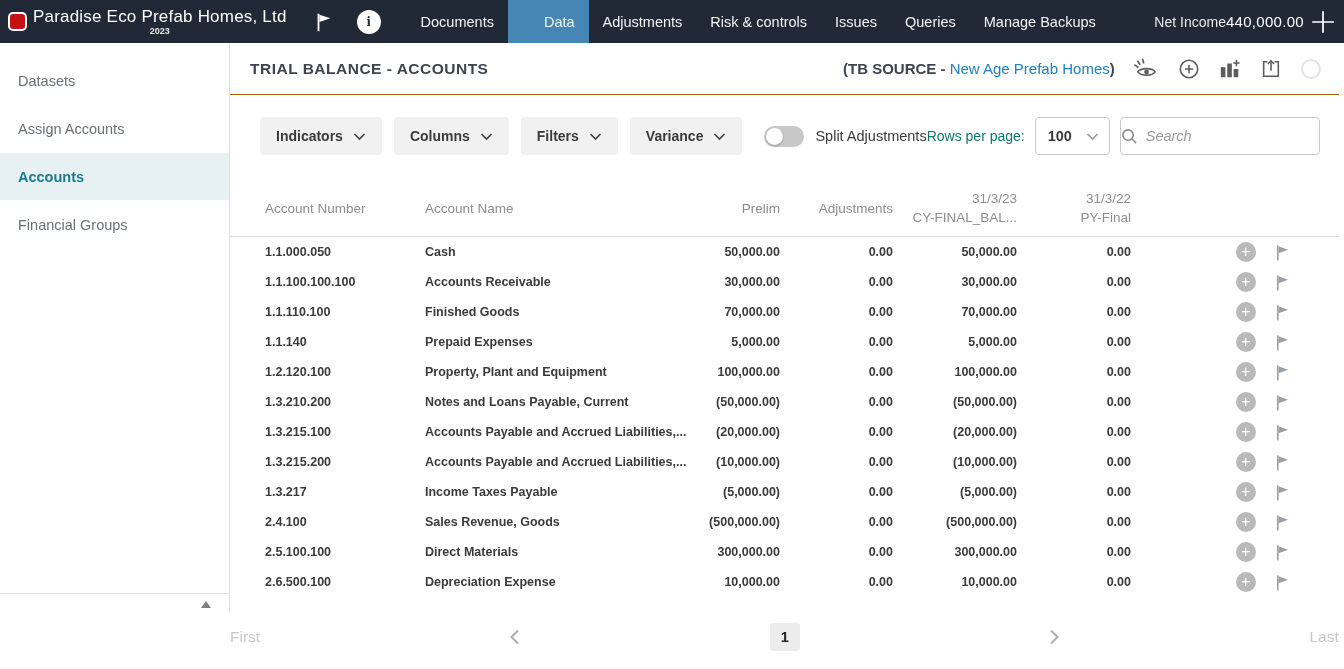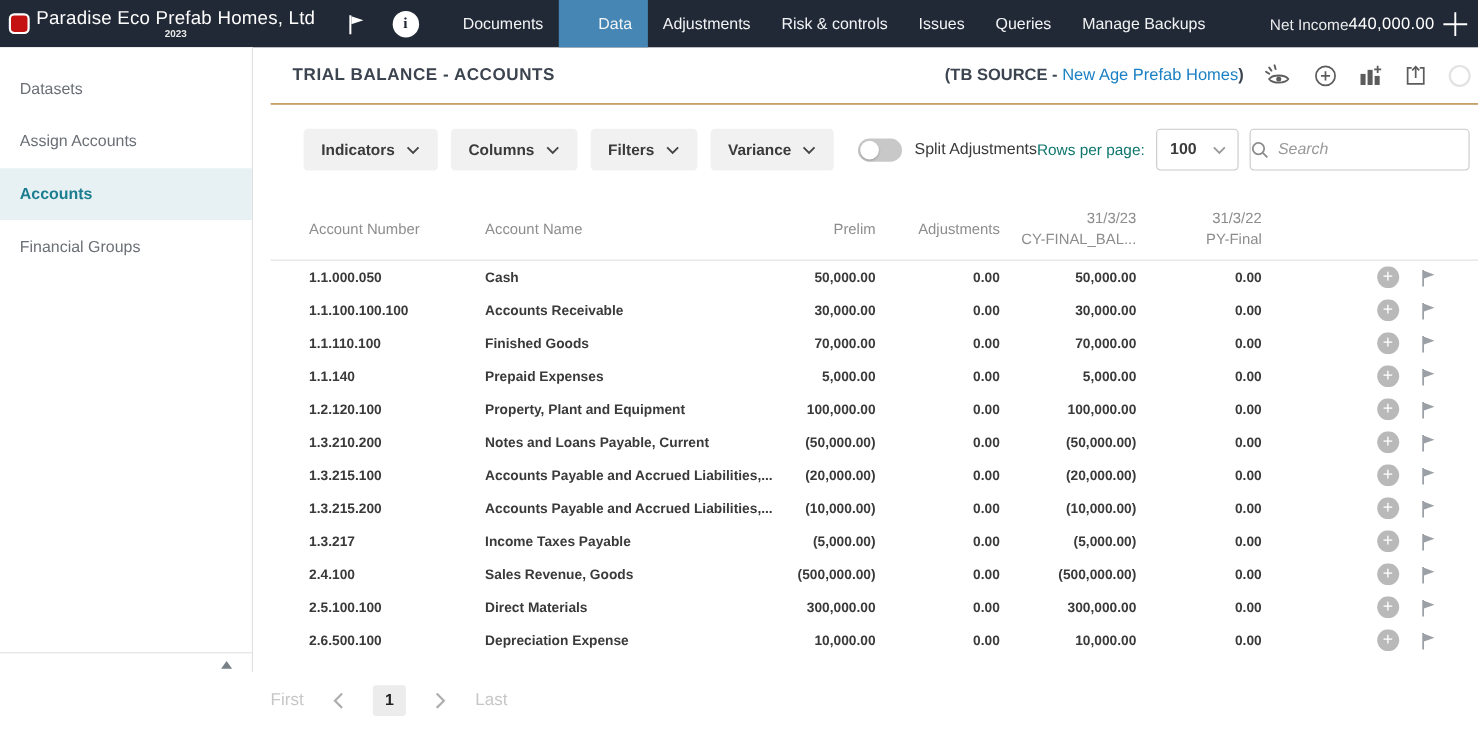--- a/index.html
+++ b/index.html
@@ -18,21 +18,21 @@
               color:#212936; font-weight:bold; font-size:14px; font-family:"Liberation Serif", serif; }
   .nav { display:flex; height:43px; margin-left:26px; }
   .nav-item { display:flex; align-items:center; padding:0 14px; font-size:14.5px; color:#f2f3f5; cursor:pointer; white-space:nowrap; }
   .nav-item.active { background:#4586b4;padding-left:36px; }
   .top-right { margin-left:auto; display:flex; align-items:center; padding-right:8px; }
   .net-label { font-size:14px; color:#e9eaec; }
   .net-value { font-size:15px; color:#fff; letter-spacing:.3px; }
   .big-plus { margin-left:6px; }
 
   
-  .body-wrap { display:flex; height:568px; position:relative;gap:16px; }
+  .body-wrap { display:flex; height:568px; position:relative; }
   .sidebar { width:230px; border-right:1px solid #e0e0e0; background:#fff; position:relative; flex:0 0 auto; }
   .side-item { height:47px; display:flex; align-items:center; padding-left:18px; font-size:14.5px; color:#6b6f76; cursor:pointer; margin-top:1px; }
   .side-item:first-child { margin-top:14px; }
   .side-item.active { background:#e7f1f4; color:#1b7d8f; font-weight:bold; }
   .side-bottom { position:absolute; left:0; right:0; bottom:0; height:18px; border-top:1px solid #e2e2e2; }
   .side-scroll-arrow { position:absolute; right:18px; bottom:3px; width:0; height:0;
                        border-left:5px solid transparent; border-right:5px solid transparent; border-bottom:7px solid #7a8088; }
 
   .content { flex:1; position:relative; padding-right:8px; }
 
@@ -67,21 +67,21 @@
   .thead { margin-top:34px; padding:0 0 9px 35px; border-bottom:1px solid #dfdfdf; }
   .hcell { display:flex; flex-direction:column; justify-content:flex-end; font-size:13.5px; color:#8d8d8d; line-height:19px; }
   .hcell.r, .cell.r { text-align:right; align-items:flex-end; }
   .trow { height:30px; padding-left:35px; }
   .cell { font-size:12.5px; font-weight:bold; color:#3a3a3a; white-space:nowrap; overflow:hidden; }
   .cell.actions { display:flex; justify-content:flex-end; align-items:center; gap:17px; padding-right:47px; }
   .row-plus { width:20px; height:20px; background:#b9b9b9; border-radius:50%; color:#fff; display:flex; align-items:center;
               justify-content:center; font-size:16px; font-weight:normal; line-height:1; cursor:pointer; }
 
   
-  .pagination { margin-top:26px; display:flex; align-items:center; justify-content:flex-start; gap:26px; }
+  .pagination { margin-top:26px; display:flex; align-items:center; justify-content:space-between; gap:26px; }
   .pg-text { font-size:15.5px; color:#c7c7c7; cursor:pointer; }
   .pg-chevron { display:flex; align-items:center; cursor:pointer; }
   .pg-page { min-width:30px; height:28px; background:#ececec; border-radius:3px; display:flex; align-items:center;
              justify-content:center; font-size:14.5px; font-weight:bold; color:#222; cursor:pointer; }
 </style>
 </head>
 <body>
 
 <header class="topbar">
   <div class="logo"></div>

